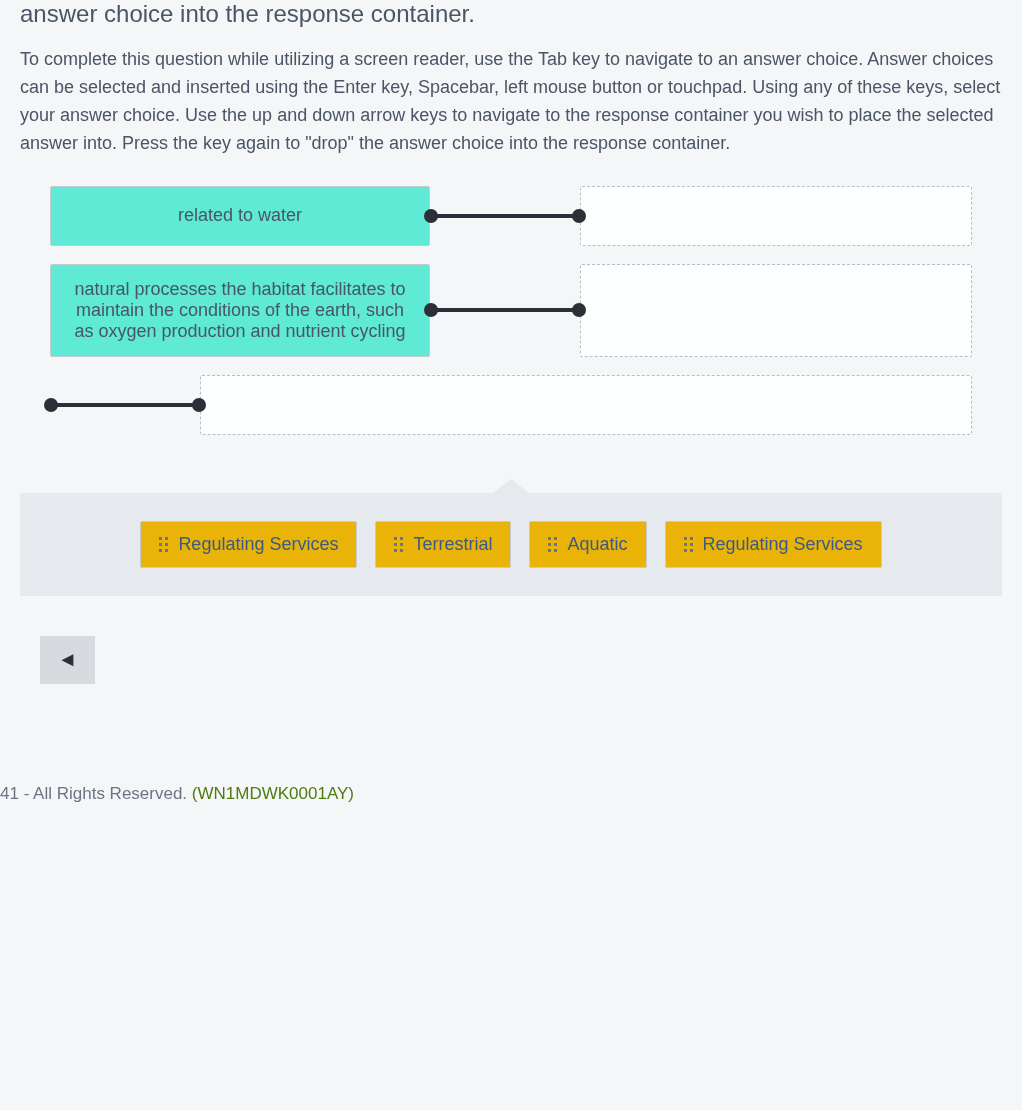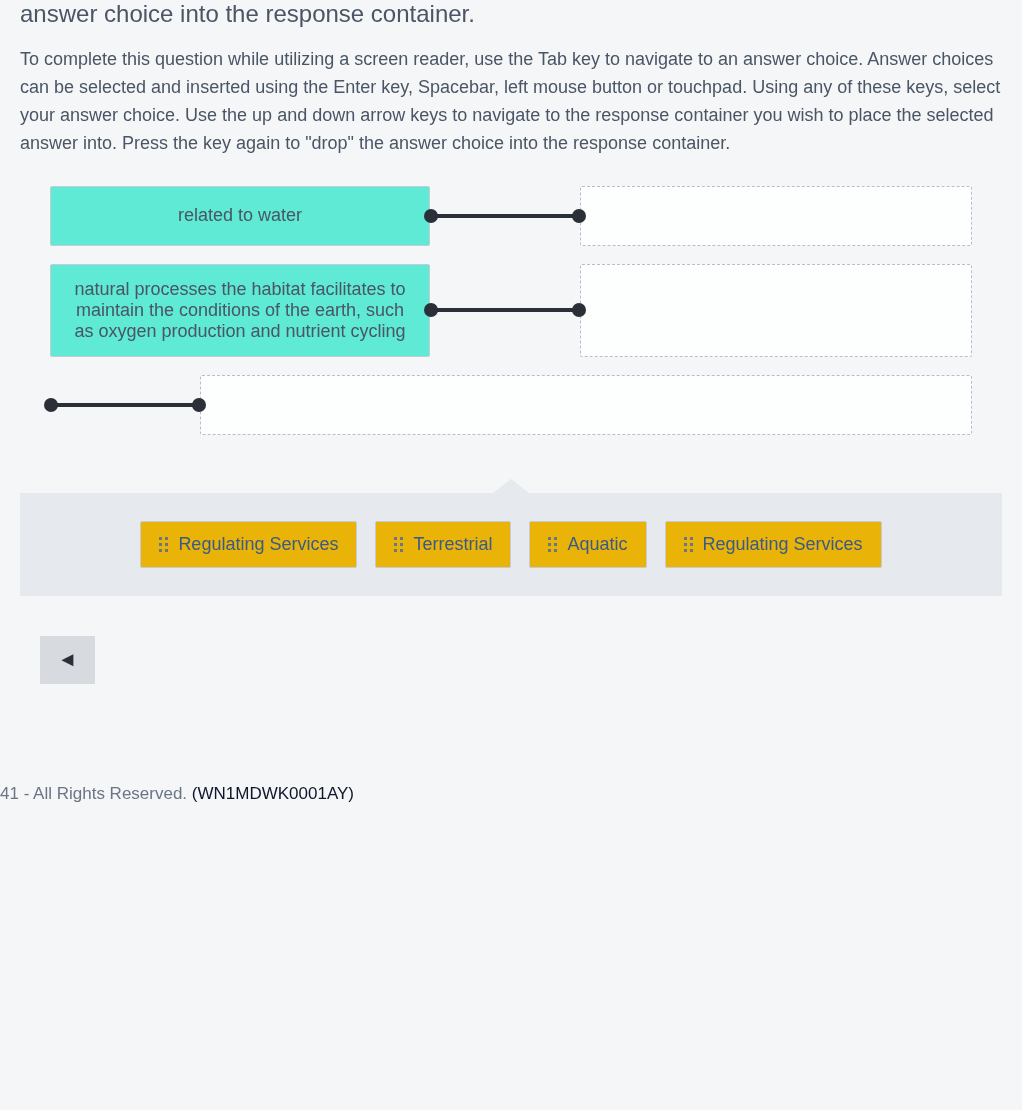--- a/index.html
+++ b/index.html
@@ -143,21 +143,21 @@
     font-size: 20px;
     color: #2b2f38;
     cursor: pointer;
   }
   .footer {
     padding: 60px 0 20px 0;
     font-size: 17px;
     color: #6a7585;
   }
   .footer .code {
-    color: #0f172a;
+    color: #4d7c0f;
     font-weight: 500;
   }
 </style>
 </head>
 <body>
 
 <div class="page">
 
   <p class="truncated-line">answer choice into the response container.</p>
 

